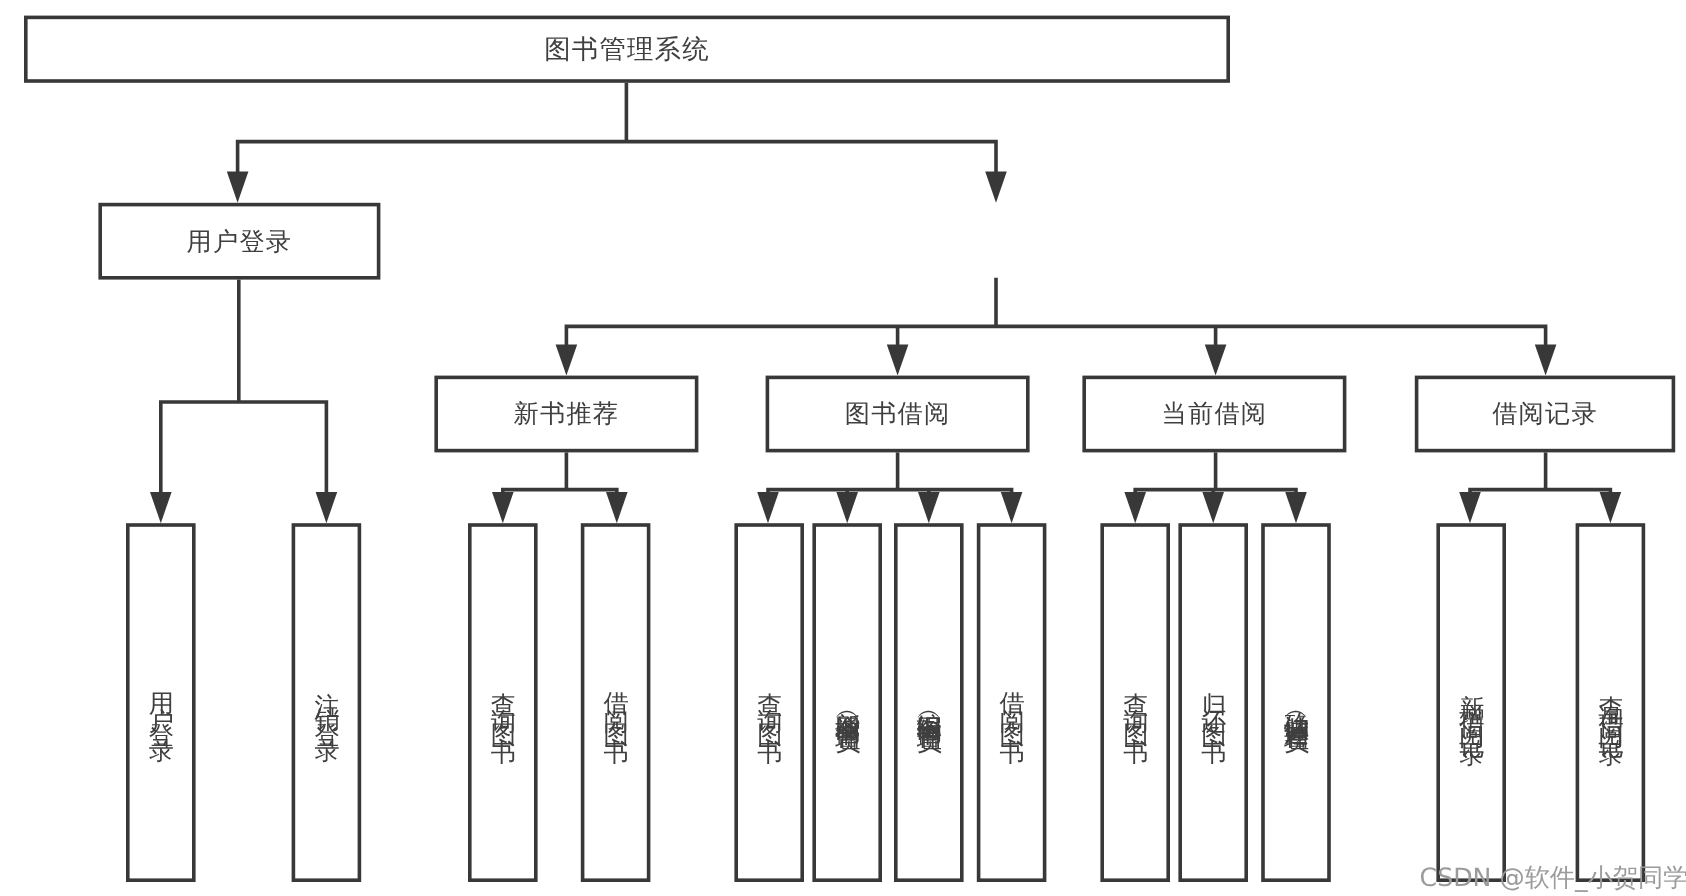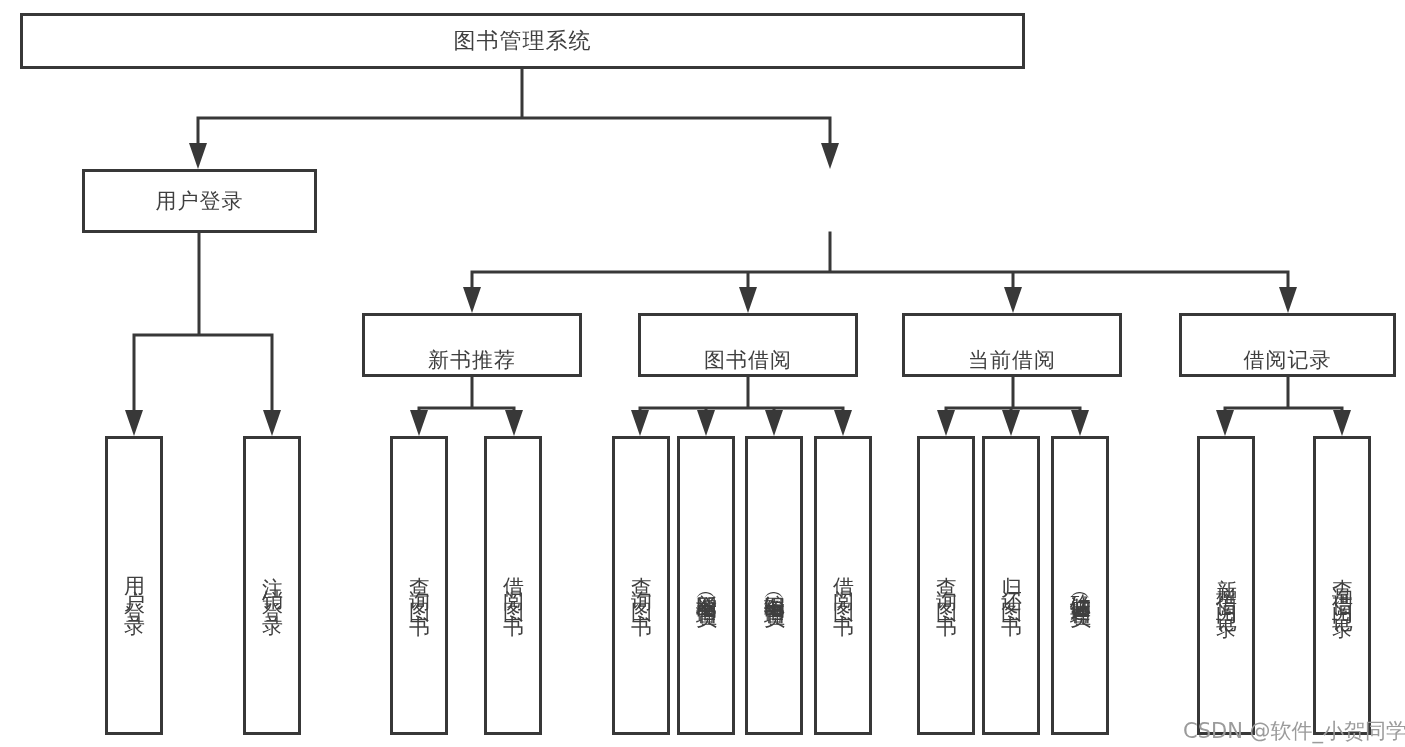--- a/index.html
+++ b/index.html
@@ -32,21 +32,21 @@
     font-size:21px;
     line-height:1;
   }
   .len4 span{letter-spacing:13px;}
   .len6 span{letter-spacing:8px;}
   .len9 span{letter-spacing:2px;}
   
   .lvl1{left:20px;top:13px;width:1005px;height:56px;}
   .l2a{left:82px;top:169px;width:235px;height:64px;}
   .l2b{left:712px;top:169px;width:235px;height:64px;}
-  .l3{top:313px;height:64px;width:220px;align-items:flex-end;}
+  .l3{top:313px;height:64px;width:220px;}
   .l3a{left:362px;} .l3b{left:638px;} .l3c{left:902px;} .l3d{left:1179px;width:217px;}
   .leaf{top:436px;height:299px;width:58px;}
   .fA1{left:105px;} .fA2{left:243px;}
   .fB1{left:390px;} .fB2{left:484px;}
   .fC1{left:612px;} .fC2{left:677px;} .fC3{left:745px;} .fC4{left:814px;}
   .fD1{left:917px;} .fD2{left:982px;} .fD3{left:1051px;}
   .fE1{left:1197px;} .fE2{left:1313px;}
   .watermark{
     position:absolute;left:1183px;top:717px;
     font-size:21px;color:var(--wm);

